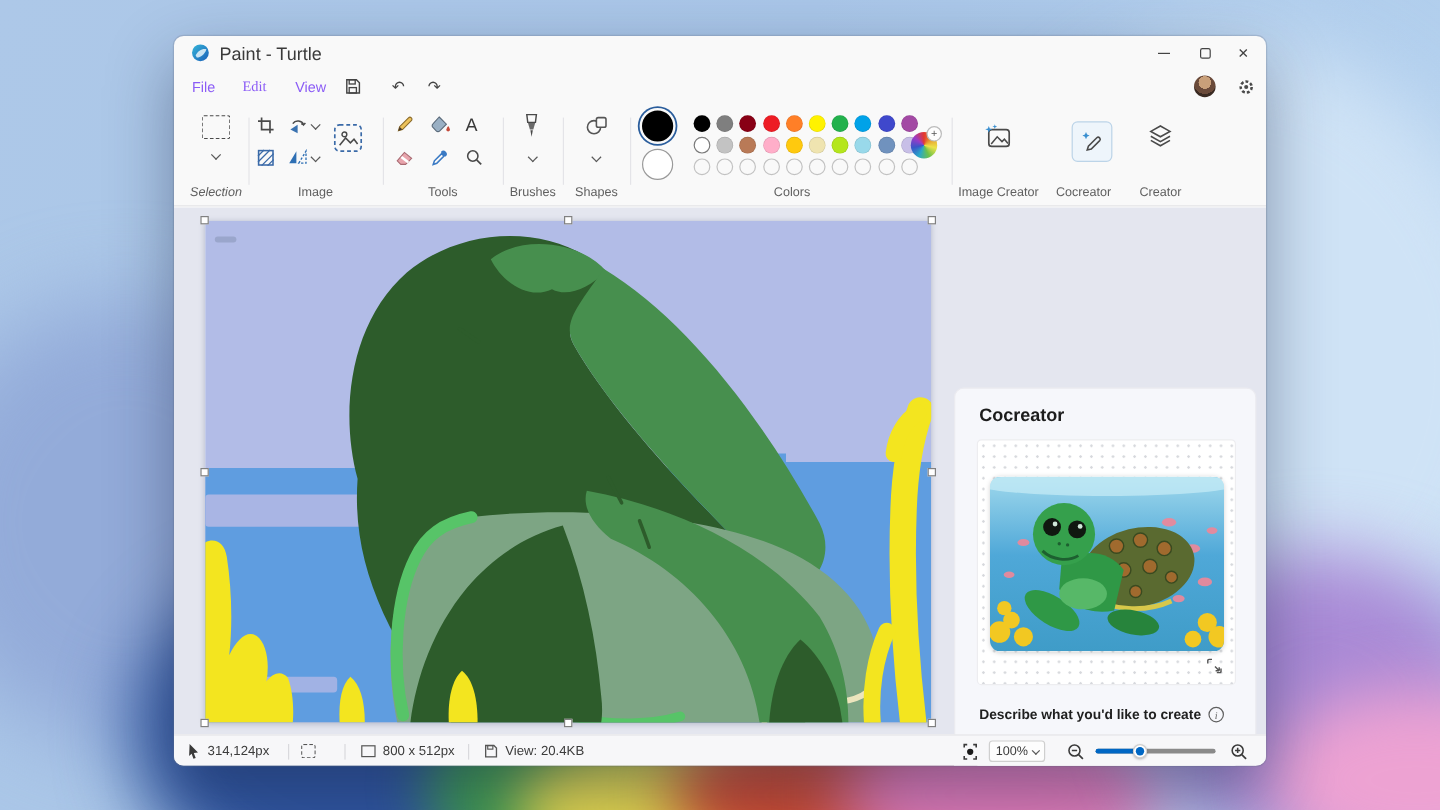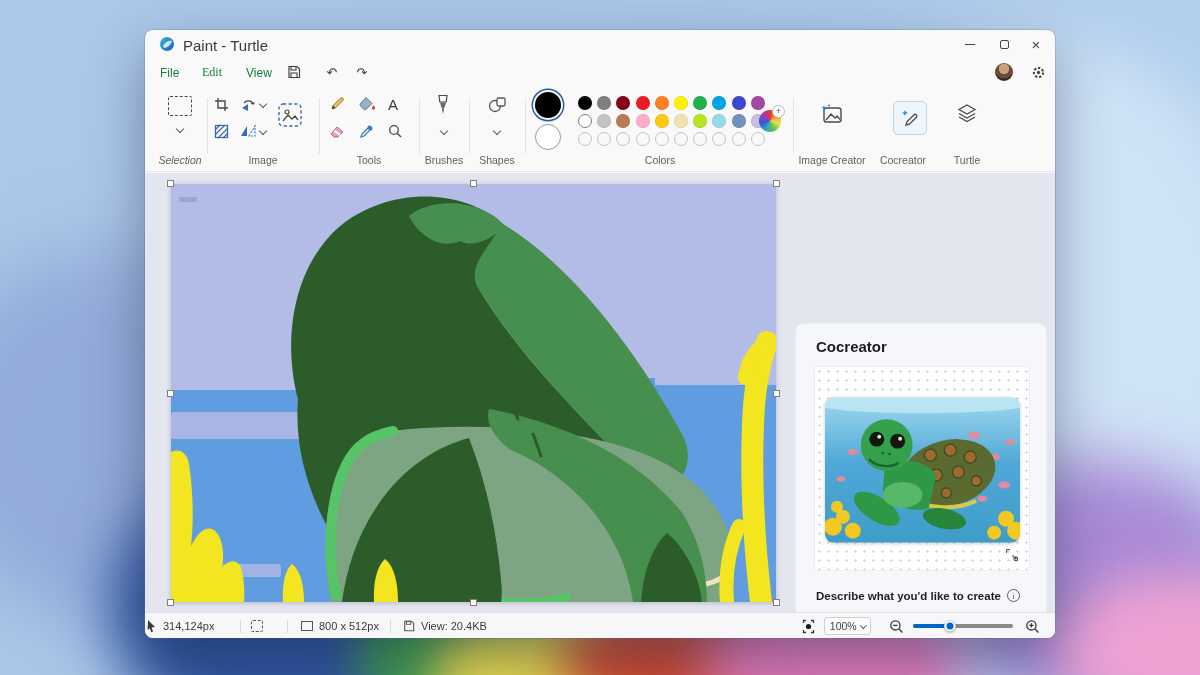--- a/index.html
+++ b/index.html
@@ -14,21 +14,21 @@
   .titlebar { position:absolute; left:0; top:0; right:0; height:28px; }
   .app-icon { position:absolute; left:14px; top:6px; width:16px; height:16px; }
   .title-text { position:absolute; left:38px; top:7px; font-size:15px; color:#3a3a3a; }
   .winbtn { position:absolute; top:0; width:34px; height:28px; display:flex; align-items:center; justify-content:center; color:#444; }
   .winbtn.min { right:68px; } .winbtn.max { right:34px; } .winbtn.close { right:2px; font-size:15px; }
   .min-glyph { width:10px; height:0; border-top:1.2px solid #444; }
   .max-glyph { width:9px; height:9px; border:1.2px solid #444; border-radius:2px; }
 
   
   .menubar { position:absolute; left:0; top:28px; right:0; height:28px; }
-  .menu-item { position:absolute; top:5px; height:19px; padding:0 9px; font-size:12px; color:#15803d; display:flex; align-items:center; border-radius:4px; }
+  .menu-item { position:absolute; top:5px; height:19px; padding:0 9px; font-size:12px; color:#8b5cf6; display:flex; align-items:center; border-radius:4px; }
   .mi-file { left:6px; } .mi-edit { left:48px;font-family:Liberation Serif, serif; } .mi-view { left:92px; }
   .mb-icon { position:absolute; top:4px; width:22px; height:20px; display:flex; align-items:center; justify-content:center; color:#444; }
   .mb-save { left:138px; } .mb-undo { left:176px; font-size:13px; } .mb-redo { left:206px; font-size:13px; }
   .avatar { position:absolute; left:850px; top:5px; width:18px; height:18px; border-radius:50%;
     background:radial-gradient(circle at 50% 32%, #c9a07a 0 34%, #6a4a3a 35% 62%, #3a2a22 63%); }
   .mb-gear { left:882px; }
 
   
   .ribbon { position:absolute; left:0; top:56px; right:0; height:86px; border-bottom:1px solid #e5e5e8; background:#f9f9f9; }
   .rgroup { position:absolute; top:0; height:86px; }
@@ -341,21 +341,21 @@
       </div>
 
       <div class="rgroup" style="left:794px;width:56px;">
         <div class="icn" style="left:17px;top:16px;">
           <svg width="22" height="22" viewBox="0 0 22 22">
             <path d="M11,3 L19,7.5 L11,12 L3,7.5 Z" fill="none" stroke="#4a4a4a" stroke-width="1.3"></path>
             <path d="M3,11.5 L11,16 L19,11.5" fill="none" stroke="#4a4a4a" stroke-width="1.3"></path>
             <path d="M3,15 L11,19.5 L19,15" fill="none" stroke="#4a4a4a" stroke-width="1.3"></path>
           </svg>
         </div>
-        <div class="rlabel">Turtle</div>
+        <div class="rlabel">Creator</div>
       </div>
     </div>
 
     <div class="workspace">
       <div class="canvas-wrap">
         <svg width="605" height="418" viewBox="0 0 605 418" preserveAspectRatio="none">
           <rect width="605" height="418" fill="#b2bce7"></rect>
           <rect x="8" y="13" width="18" height="5" rx="2.5" fill="#9aa6cc"></rect>
           <path d="M0,206 H446 V194 H484 V201 H605 V418 H0 Z" fill="#5f9de0"></path>
           <rect x="0" y="228" width="334" height="27" rx="3" fill="#a9b5e4"></rect>
@@ -469,21 +469,21 @@
         <div class="describe-row">
           <span>Describe what you'd like to create</span>
           <span class="info-i">i</span>
         </div>
         <div class="prompt-box">An adorable turtle swimming under the ocean, fish, coral reefs, ultra detailed</div>
 
       </div>
     </div>
 
     <div class="statusbar">
-      <div class="st-item" style="left:0;">
+      <div class="st-item" style="left:10px;">
         <svg width="12" height="14" viewBox="0 0 12 14">
           <path d="M3,1 L10,8 L6.5,8.4 L8.1,12.6 L6.2,13.3 L4.7,9.2 L2.6,11 Z" fill="#3a3a3a"></path>
         </svg>
         <span>314,124px</span>
       </div>
       <div class="st-div" style="left:95px;"></div>
       <div class="st-item" style="left:106px;">
         <span style="width:12px;height:12px;border:1.2px dashed #555;border-radius:2px;display:inline-block;"></span>
       </div>
       <div class="st-div" style="left:142px;"></div>

